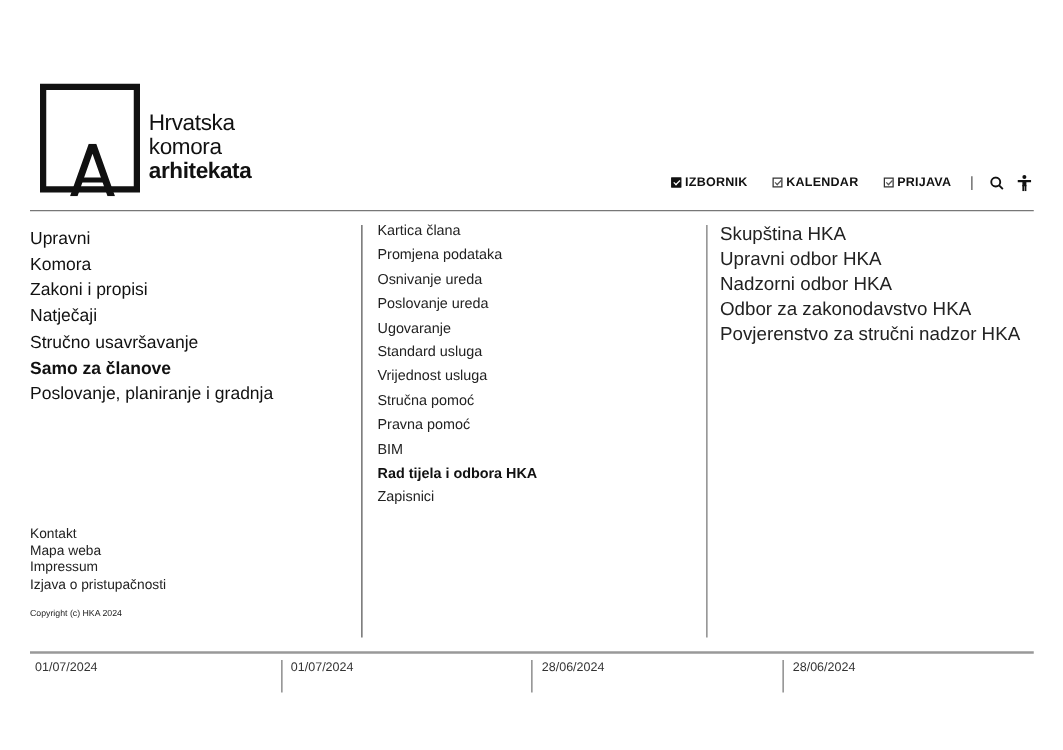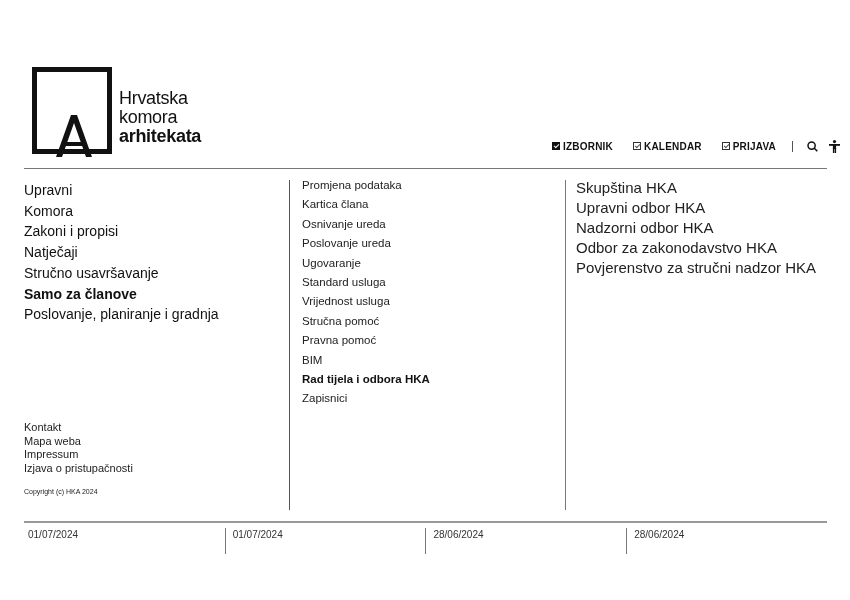--- a/index.html
+++ b/index.html
@@ -5,21 +5,21 @@
   * { box-sizing: border-box; margin: 0; padding: 0; }
   html, body { width: 850px; height: 600px; background: #ffffff; overflow: hidden; }
   body { font-family: "Liberation Sans", "DejaVu Sans", sans-serif; color: #111; position: relative; }
 
   .logo { position: absolute; left: 32px; top: 67px; width: 180px; height: 92px; text-decoration: underline; }
   .logo-square { position: absolute; left: 0; top: 0; width: 80px; height: 87px; border: 5px solid #111; }
   .logo-a { position: absolute; left: 22px; top: 48px; width: 40px; height: 42px; }
   .logo-text { position: absolute; left: 87px; top: 22px; line-height: 19px; font-size: 18px; color: #111; letter-spacing: -0.3px; }
   .logo-text .l3 { font-weight: bold; }
 
-  .topnav { position: absolute; top: 139px; right: 9px; display: flex; align-items: center; height: 14px; font-size: 10px; font-weight: bold; letter-spacing: 0.2px; }
+  .topnav { position: absolute; top: 139px; right: 24px; display: flex; align-items: center; height: 14px; font-size: 10px; font-weight: bold; letter-spacing: 0.2px; }
   .topnav .nav-item { display: flex; align-items: center; margin-left: 20px; cursor: pointer; }
   .topnav .nav-item:first-child { margin-left: 0; }
   .topnav .box { width: 8px; height: 8px; border: 1px solid #333; margin-right: 3px; position: relative; }
   .topnav .box.filled { background: #111; border-color: #111; }
   .topnav .box::after { content: ""; position: absolute; left: 1px; top: 1px; width: 4px; height: 2px; border-left: 1px solid #555; border-bottom: 1px solid #555; transform: rotate(-45deg); }
   .topnav .box.filled::after { border-color: #fff; }
   .topnav .sep { width: 1px; height: 11px; background: #555; margin: 0 12px 0 16px; }
   .topnav .icon-btn { display: flex; align-items: center; justify-content: center; width: 14px; height: 14px; cursor: pointer; }
   .topnav .icon-btn + .icon-btn { margin-left: 8px; }
 
@@ -115,22 +115,22 @@
 <div class="footer-links">
   <div class="item">Kontakt</div>
   <div class="item">Mapa weba</div>
   <div class="item">Impressum</div>
   <div class="item">Izjava o pristupačnosti</div>
 </div>
 <div class="copyright">Copyright (c) HKA 2024</div>
 
 <div class="col col2">
   <div class="sub-menu">
+    <div class="item">Kartica člana</div>
     <div class="item">Promjena podataka</div>
-    <div class="item">Kartica člana</div>
     <div class="item">Osnivanje ureda</div>
     <div class="item">Poslovanje ureda</div>
     <div class="item">Ugovaranje</div>
     <div class="item">Standard usluga</div>
     <div class="item">Vrijednost usluga</div>
     <div class="item">Stručna pomoć</div>
     <div class="item">Pravna pomoć</div>
     <div class="item">BIM</div>
     <div class="item active">Rad tijela i odbora HKA</div>
     <div class="item">Zapisnici</div>

